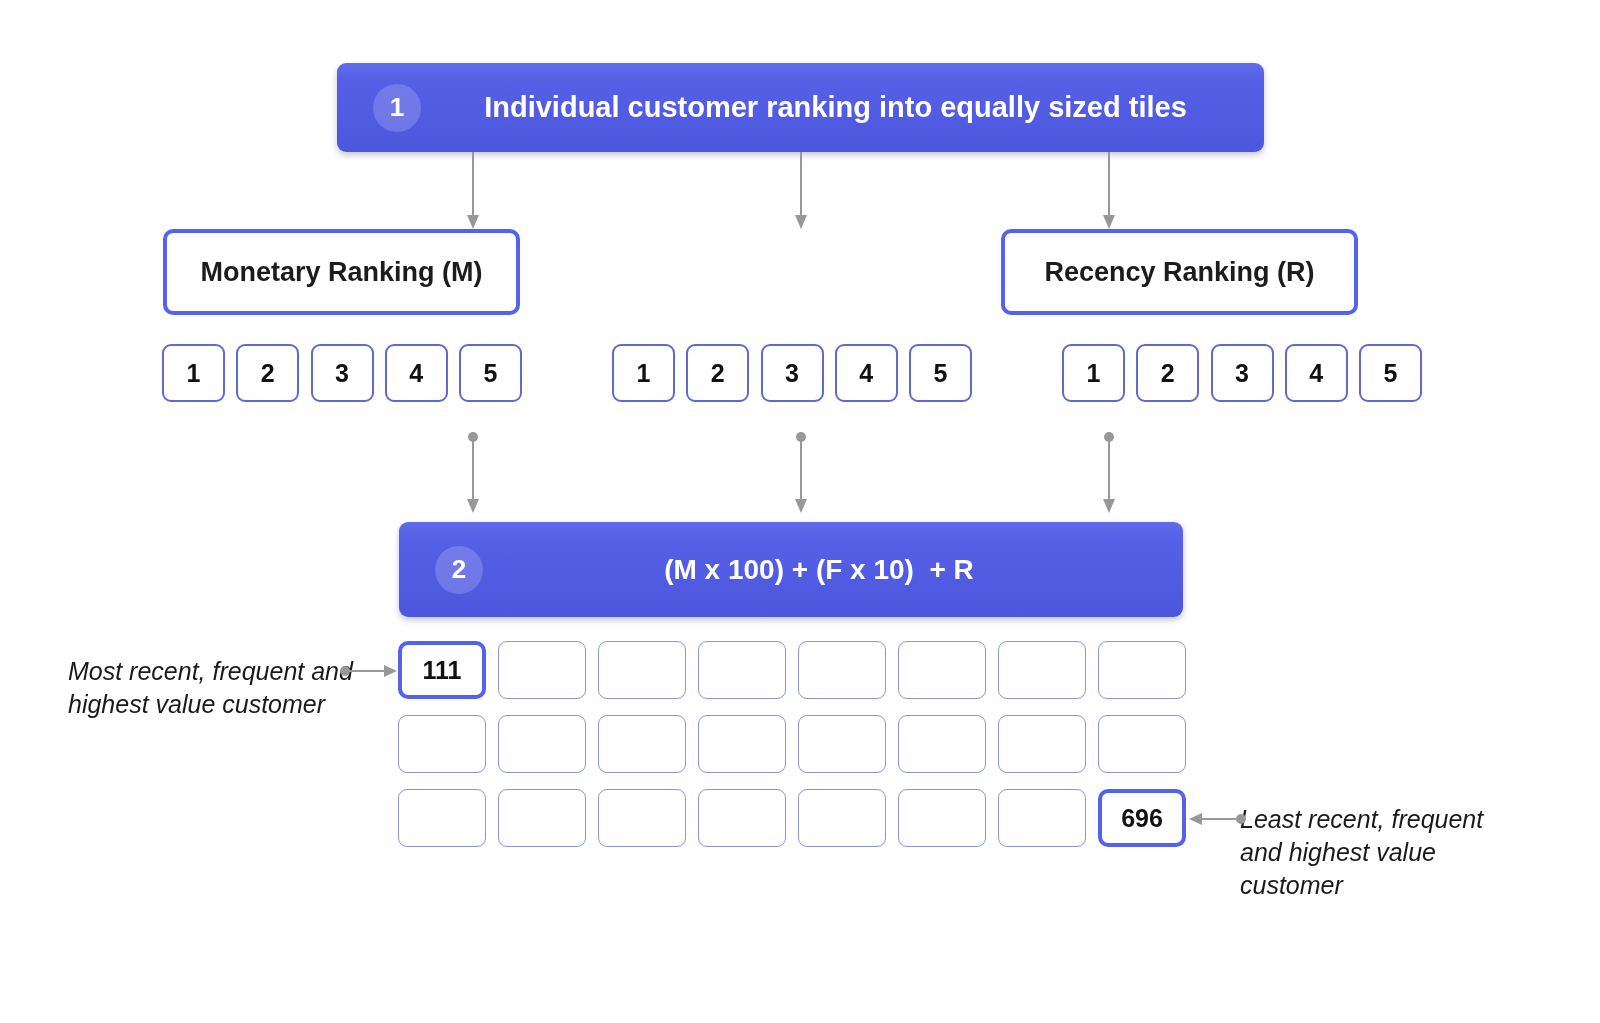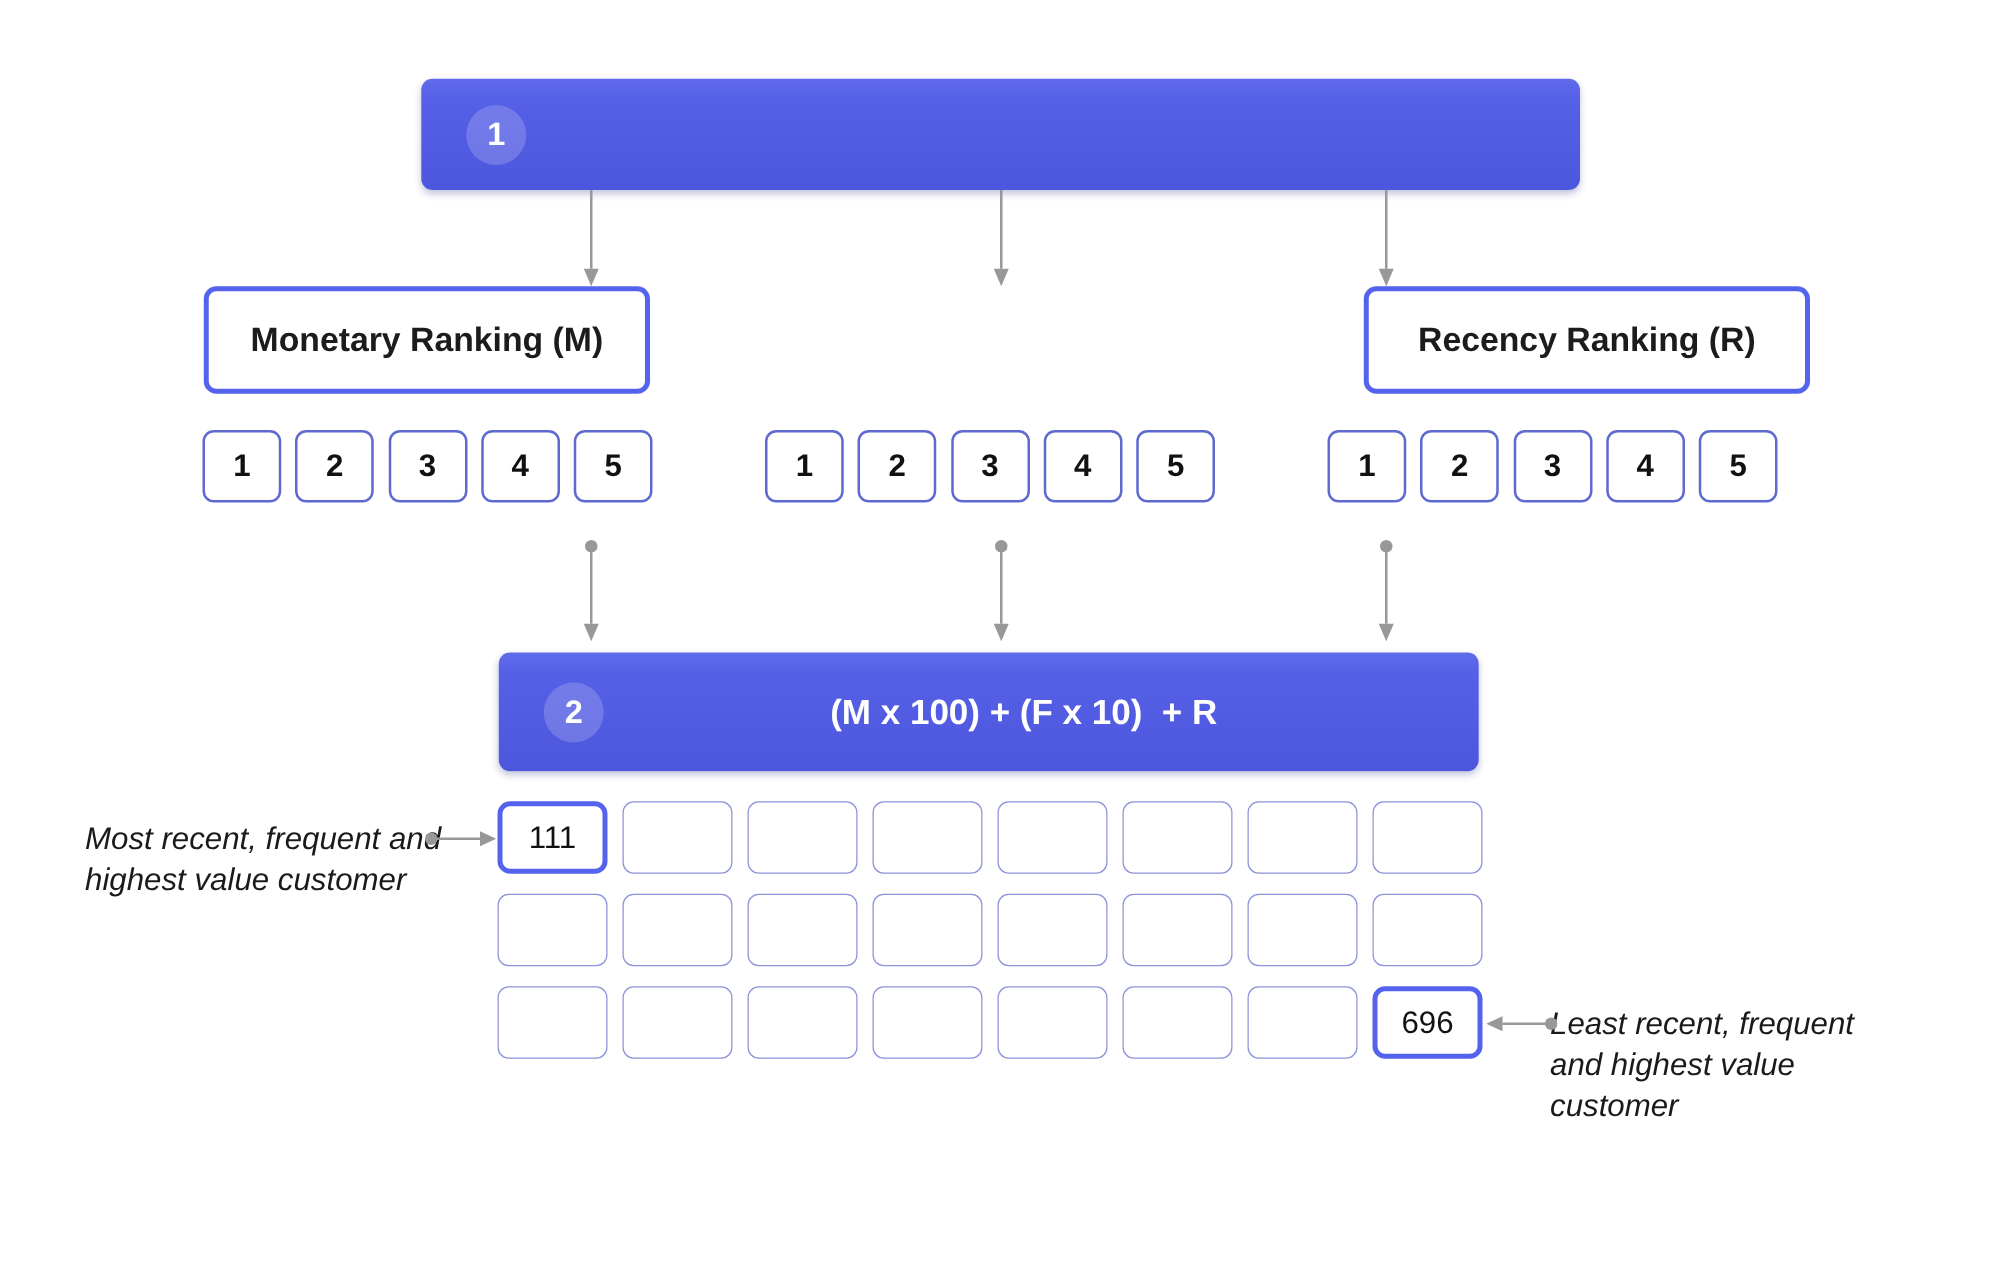--- a/index.html
+++ b/index.html
@@ -74,21 +74,21 @@
     display: flex;
     align-items: center;
     justify-content: center;
     font-weight: bold;
     font-size: 27px;
     color: var(--text-dark);
     text-align: right;
   }
   #rank-m { left: 163px; }
   #rank-f { left: 613px; }
-  #rank-r { left: 1091px; }
+  #rank-r { left: 1001px; }
 
   
   .tile-strip {
     position: absolute;
     top: 344px;
     width: 360px;
     height: 58px;
     display: flex;
     justify-content: space-between;
   }
@@ -128,21 +128,21 @@
     background: #ffffff;
     border: 1.5px solid var(--cell-border-light);
     border-radius: 9px;
   }
   .cell.highlight {
     border: 4px solid var(--box-border-blue);
     border-radius: 10px;
     display: flex;
     align-items: center;
     justify-content: center;
-    font-weight: normal;
+    font-weight: bold;
     font-size: 25px;
     color: #111111;
   }
 
   
   .note {
     position: absolute;
     font-style: italic;
     font-size: 25px;
     line-height: 33px;
@@ -151,20 +151,21 @@
   #note-most { left: 68px; top: 655px; width: 285px; }
   #note-least { left: 1240px; top: 803px; width: 290px; }
 </style>
 </head>
 <body>
 
 <div class="canvas">
 
   <div class="step-banner" id="step1">
     <div class="badge">1</div>
+    <div class="banner-text">Individual customer ranking into equally sized tiles</div>
   </div>
 
   <div class="arrow" style="left:465px; top:152px;">
     <svg width="16" height="78" viewBox="0 0 16 78">
         <line x1="8" y1="0" x2="8" y2="63" stroke="#989898" stroke-width="2"></line>
         <polygon points="2,63 14,63 8,77" fill="#989898"></polygon>
       </svg>
   </div>
   <div class="arrow" style="left:793px; top:152px;">
     <svg width="16" height="78" viewBox="0 0 16 78">

